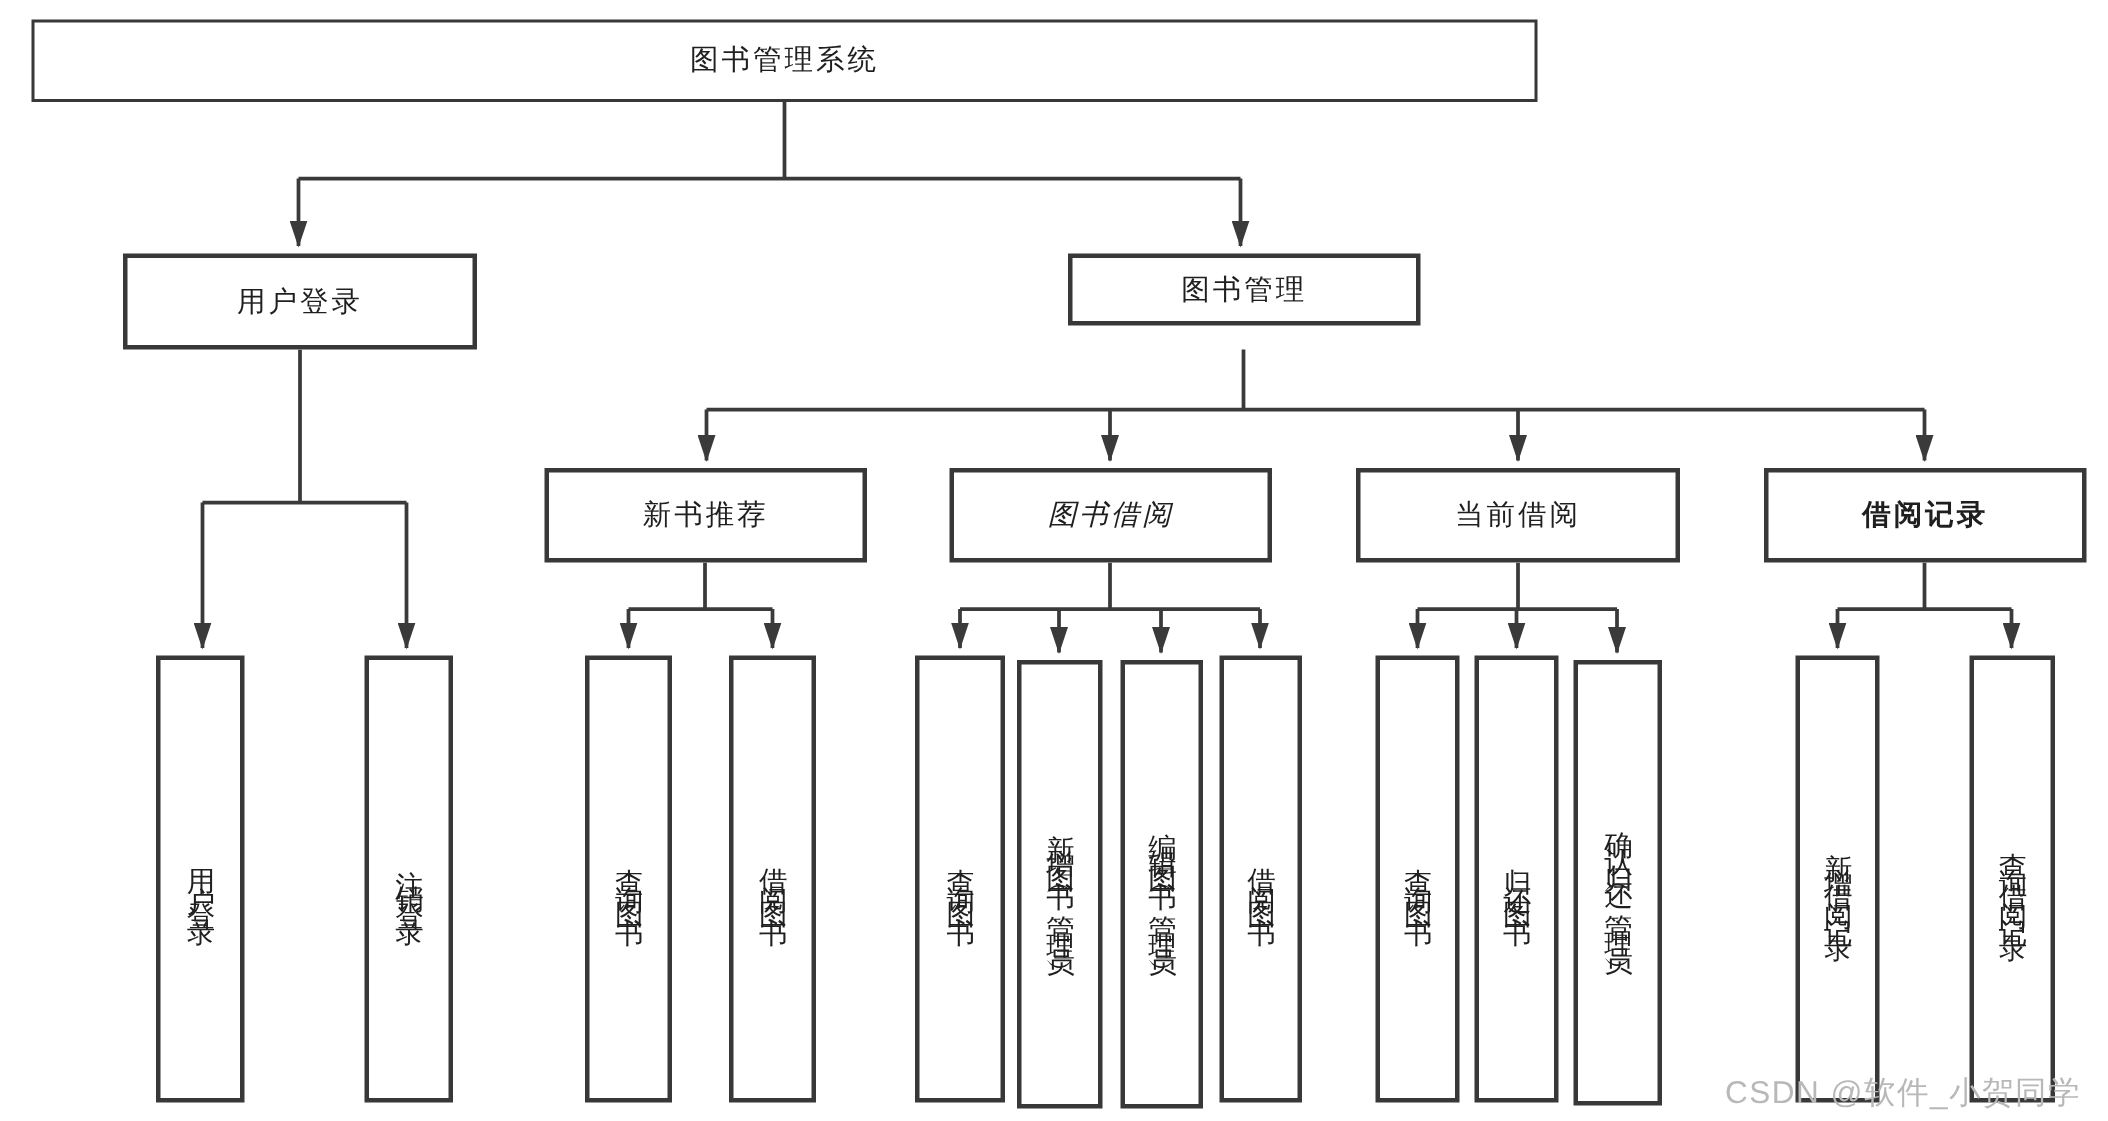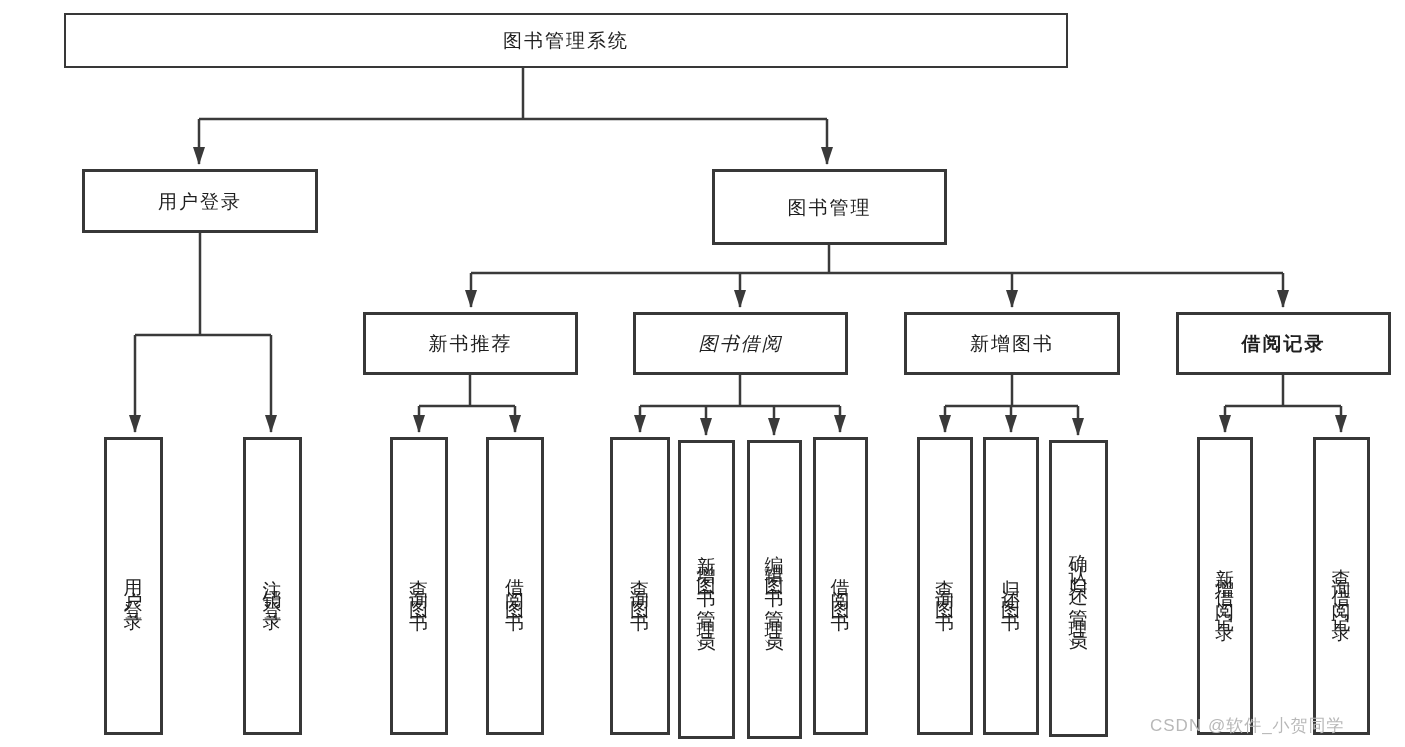--- a/index.html
+++ b/index.html
@@ -24,33 +24,33 @@
     border: 3px solid #383838;
     color: #1f1f1f;
     display: flex;
     align-items: center;
     justify-content: center;
     font-size: 19px;
     letter-spacing: 2px;
     line-height: 1;
     white-space: nowrap;
   }
-  .node.root { border-width: 2px; margin-left: 43px; }
+  .node.root { border-width: 2px; }
   .leaf {
     writing-mode: vertical-rl;
     text-orientation: mixed;
     letter-spacing: 11px;
     white-space: normal;
     font-size: 19px;
   }
   .watermark {
     position: absolute;
     left: 1150px;
     top: 714px;
-    font-size: 17px;
+    font-size: 21px;
     color: #b8b8b8;
     letter-spacing: 1px;
     white-space: nowrap;
   }
 </style>
 </head>
 <body>
 
 <div id="canvas">
 
@@ -100,25 +100,25 @@
       <path d="M1283,375 V406"></path>
       <path d="M1225,406 H1341"></path>
       <path d="M1225,406 V432" marker-end="url(#arw)"></path>
       <path d="M1341,406 V432" marker-end="url(#arw)"></path>
     </g>
   </svg>
 
   <div class="node root" style="left:21px; top:13px; width:1004px; height:55px;">图书管理系统</div>
 
   <div class="node" style="left:82px; top:169px; width:236px; height:64px;">用户登录</div>
-  <div class="node" style="left:712px; top:169px; width:235px; height:76px;">图书管理</div>
+  <div class="node" style="left:712px; top:169px; width:235px; height:48px;">图书管理</div>
 
   <div class="node" style="left:363px; top:312px; width:215px; height:63px;">新书推荐</div>
   <div class="node" style="left:633px; top:312px; width:215px; height:63px;font-style:italic;">图书借阅</div>
-  <div class="node" style="left:904px; top:312px; width:216px; height:63px;">新增图书</div>
+  <div class="node" style="left:904px; top:312px; width:216px; height:63px;">当前借阅</div>
   <div class="node" style="left:1176px; top:312px; width:215px; height:63px;font-weight:bold;">借阅记录</div>
 
   <div class="node leaf" style="left:104px; top:437px; width:59px; height:298px;">用户登录</div>
   <div class="node leaf" style="left:243px; top:437px; width:59px; height:298px;">注销登录</div>
 
   <div class="node leaf" style="left:390px; top:437px; width:58px; height:298px;">查询图书</div>
   <div class="node leaf" style="left:486px; top:437px; width:58px; height:298px;">借阅图书</div>
 
   <div class="node leaf" style="left:610px; top:437px; width:60px; height:298px;">查询图书</div>
   <div class="node leaf" style="left:678px; top:440px; width:57px; height:299px;">新增图书（管理员）</div>

